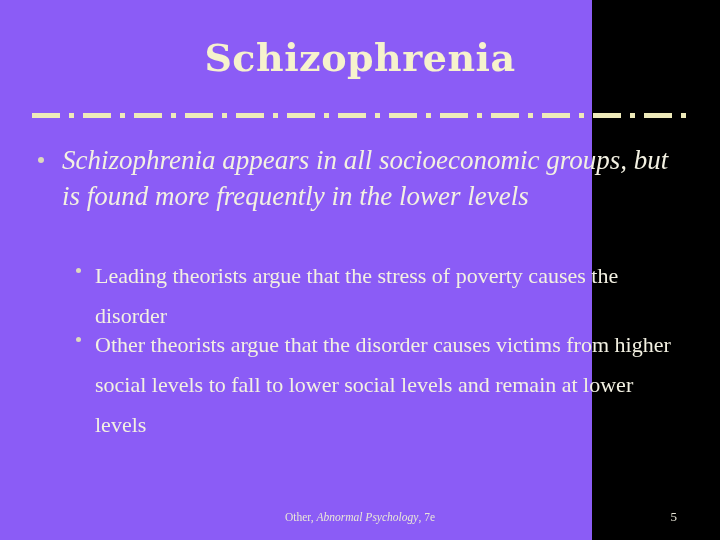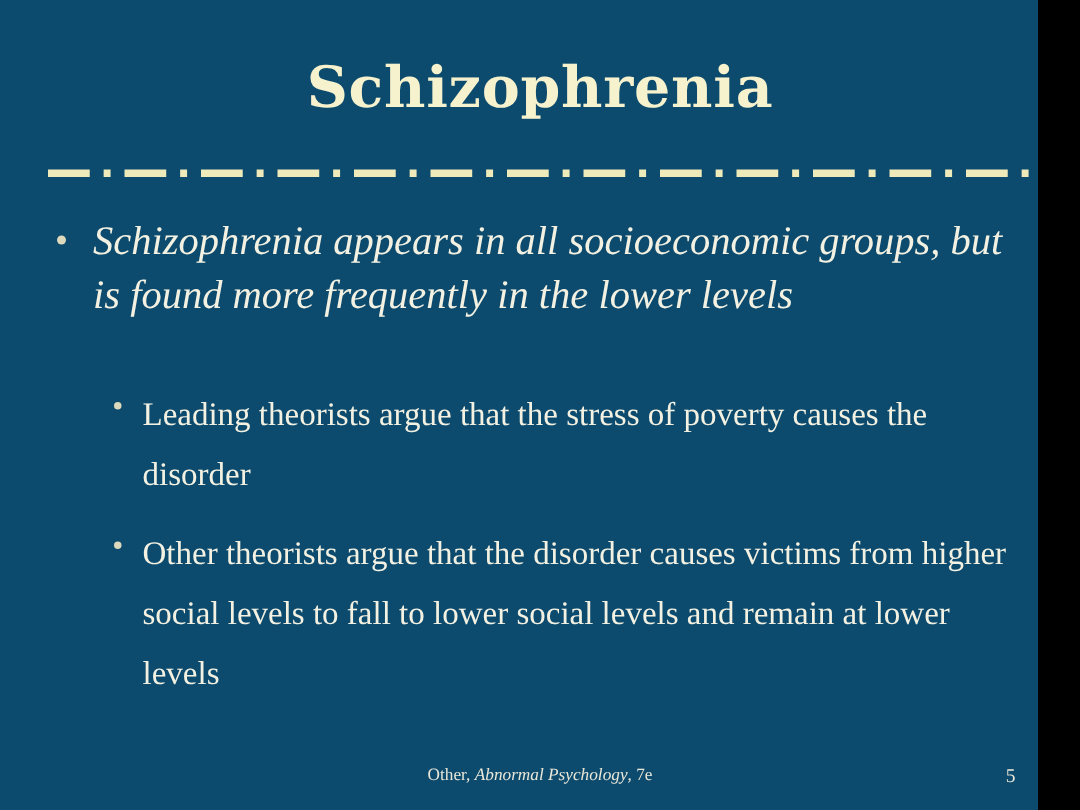--- a/index.html
+++ b/index.html
@@ -10,23 +10,23 @@
   }
   body {
     width: 720px;
     height: 540px;
     overflow: hidden;
     font-family: "Liberation Serif", "DejaVu Serif", serif;
   }
 
   #slide {
     position: relative;
-    width: 692px;
+    width: 592px;
     height: 540px;
-    background: #0c4a6e;
+    background: #8b5cf6;
   }
 
   
   #slide-title {
     position: absolute;
     left: 0;
     top: 36px;
     width: 720px;
     text-align: center;
     color: #f6f2cd;
@@ -87,21 +87,21 @@
   .lvl2 { left: 76px; width: 612px; }
   .lvl2 .bullet-dot {
     width: 5px; height: 5px;
     margin-top: 12px; margin-right: 14px;
   }
   .lvl2 .bullet-text {
     font-size: 22px;
     line-height: 40px;
   }
   #bullet-l2a { top: 256px; }
-  #bullet-l2b { top: 325px; margin-top: 24px; }
+  #bullet-l2b { top: 325px; }
 
   
   #bullet-l3 { left: 114px; width: 570px; }
   #bullet-l3 .bullet-dot {
     width: 4px; height: 4px;
     background: #ffffff;
     margin-top: 10px; margin-right: 11px;
   }
   #bullet-l3 .bullet-text {
     font-size: 18px;

